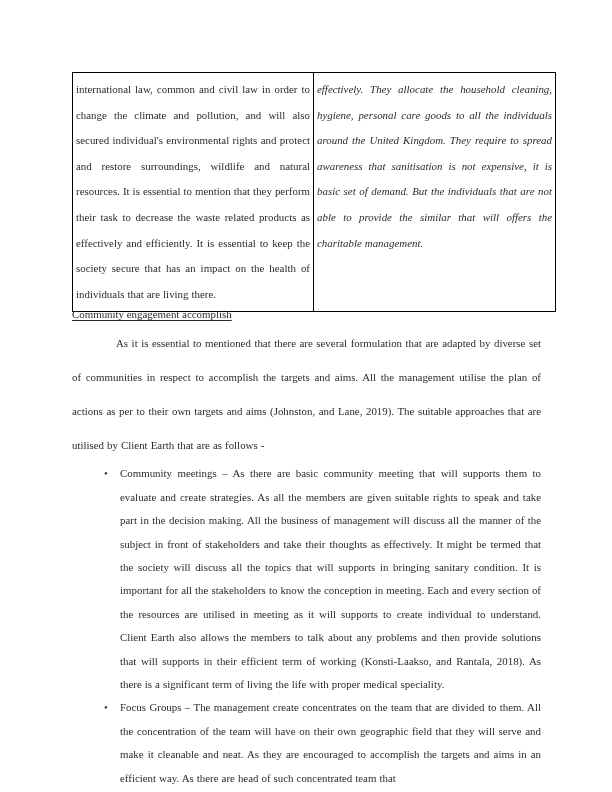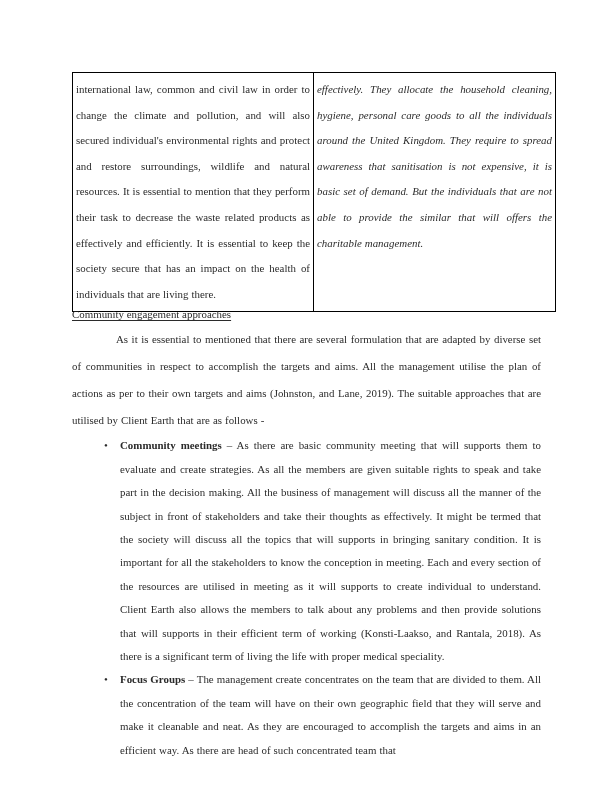--- a/index.html
+++ b/index.html
@@ -66,21 +66,21 @@
     font-size: 10.9px;
     line-height: 23.4px;
     margin: 0 0 0 0;
     font-weight: normal;
     text-decoration: underline;
     text-underline-offset: 2px;
   }
 
   .body-para {
     font-size: 10.9px;
-    line-height: 27px;
+    line-height: 34px;
     margin: 0;
     text-align: justify;
     text-align-last: left;
     text-indent: 44px;
     word-spacing: 0.3px;
   }
 
   ul.bullets {
     list-style: none;
     margin: 0;
@@ -97,21 +97,21 @@
     word-spacing: 0.3px;
   }
   ul.bullets > li .bullet-marker {
     position: absolute;
     left: 32px;
     top: 0;
     font-size: 11px;
     line-height: 23.4px;
   }
   .lead-term {
-    font-weight: bold;
+    font-weight: normal;
   }
 </style>
 </head>
 <body>
 
 <div class="page">
 
   <table class="doc-table">
     <tbody>
       <tr>
@@ -120,21 +120,21 @@
         </td>
         <td class="cell-right">
           <p>effectively. They allocate the household cleaning, hygiene, personal care goods to all the individuals around the United Kingdom. They require to spread awareness that sanitisation is not expensive, it is basic set of demand. But the individuals that are not able to provide the similar that will offers the charitable management.</p>
         </td>
       </tr>
     </tbody>
   </table>
 
   <div class="content">
 
-    <div class="section-heading">Community engagement approaches</div>
+    <div class="section-heading">Community engagement accomplish</div>
 
     <p class="body-para">As it is essential to mentioned that there are several formulation that are adapted by diverse set of communities in respect to accomplish the targets and aims. All the management utilise the plan of actions as per to their own targets and aims (Johnston,  and Lane,  2019). The suitable approaches that are utilised by Client Earth that are as follows -</p>
 
     <ul class="bullets">
       <li>
         <span class="bullet-marker">•</span>
         <span class="lead-term">Community meetings</span><span> – </span><span>As there are basic community meeting that will supports them to evaluate and create strategies. As all the members are given suitable rights to speak and take part in the decision making. All the business of management will discuss all the manner of the subject in front of stakeholders and take their thoughts as effectively. It might be termed that the society will discuss all the topics that will supports in bringing sanitary condition. It is important for all the stakeholders to know the conception in meeting. Each and every section of the resources are utilised in meeting as it will supports to create individual to understand. Client Earth also allows the members to talk about any problems and then provide solutions that will supports in their efficient term of working (Konsti-Laakso, and Rantala,  2018). As there is a significant term of living the life with proper medical speciality.</span>
       </li>
       <li>
         <span class="bullet-marker">•</span>

